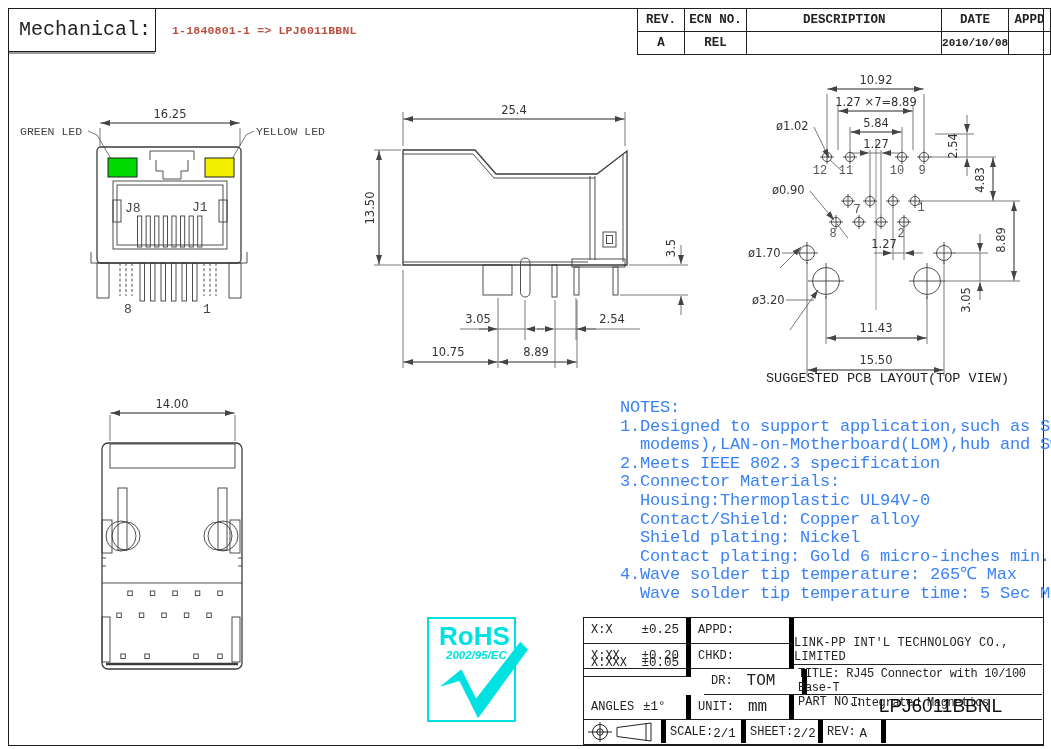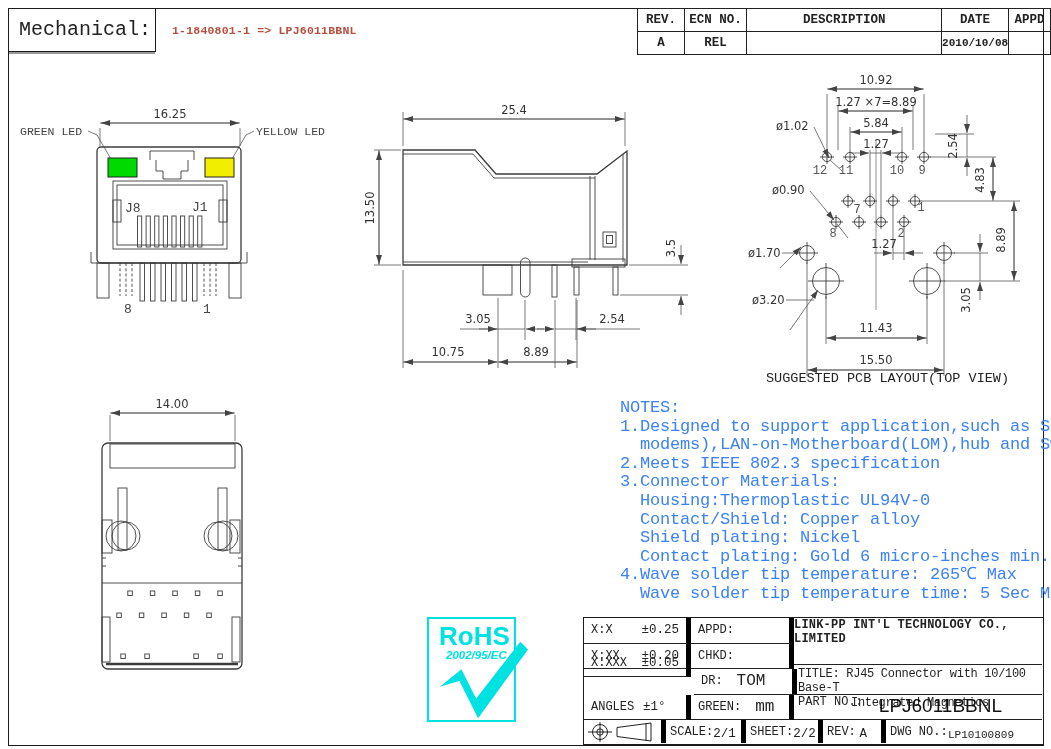--- a/index.html
+++ b/index.html
@@ -45,22 +45,22 @@
           box-sizing:border-box;background:#fff;}
   #tblock .cell{position:absolute;box-sizing:border-box;font-family:"Liberation Mono",monospace;
           font-size:12px;color:#222;}
   #tblock .br{border-right:5px solid #000000;}
   #tblock .bb{border-bottom:1px solid #222;}
   .tol{display:flex;align-items:center;padding:0 7px;}
   .tol .lab{width:52px;}
   .tol .val{font-size:12.5px;}
   .apr{display:flex;align-items:center;padding:0 7px;gap:14px;}
   .apr .val{font-size:16px;}
-  #c-company{display:flex;align-items:flex-start;justify-content:center;
-       font-family:"Liberation Sans",sans-serif;font-weight:700;font-size:11.5px;letter-spacing:.2px;}
+  #c-company{display:flex;align-items:flex-end;justify-content:center;
+       font-family:"Liberation Sans",sans-serif;font-weight:400;font-size:11.5px;letter-spacing:.2px;}
   #c-title{font-size:11.5px;letter-spacing:-.3px;padding:2px 0 0 4px;}
   #c-title .t2{text-align:center;margin-top:1px;}
   #c-part{display:flex;align-items:flex-start;padding-left:4px;font-size:11px;}
   #c-part .val{font-family:Liberation Sans, sans-serif;font-size:19px;color:#111;margin-left:16px;}
   .brow{display:flex;align-items:center;padding:0 4px;font-size:11px;}
   .brow .val{margin-left:auto;margin-right:10px;font-size:12.5px;align-self:flex-end;padding-bottom:2px;}
 </style>
 </head>
 <body>
 
@@ -467,26 +467,26 @@
       <span class="val">±1°</span>
     </div>
     <div class="cell br bb apr" style="left:107px;top:0;width:103px;height:25.5px">
       <span>APPD:</span>
       <span class="val"></span>
     </div>
     <div class="cell br bb apr" style="left:107px;top:25.5px;width:103px;height:25.5px">
       <span>CHKD:</span>
       <span class="val"></span>
     </div>
-    <div class="cell br bb apr" style="left:110px;top:51px;width:103px;height:25.5px">
+    <div class="cell br bb apr" style="left:120px;top:51px;width:103px;height:25.5px">
       <span>DR:</span>
       <span class="val">TOM</span>
     </div>
     <div class="cell br bb apr" style="left:107px;top:76.5px;width:103px;height:25.5px">
-      <span>GREEN:</span>
+      <span>UNIT:</span>
       <span class="val">mm</span>
     </div>
     <div class="cell bb" id="c-company" style="left:210px;top:0;width:248px;height:47px">
       <span>LINK-PP INT'L TECHNOLOGY CO., LIMITED</span>
     </div>
     <div class="cell bb" id="c-title" style="left:210px;top:47px;width:248px;height:29.5px">
       <span>TITLE:</span>
       <span>RJ45 Connector with 10/100 Base-T</span>
       <div class="t2">Integrated Magnetics</div>
     </div>
@@ -509,18 +509,14 @@
       <span class="val">2/1</span>
     </div>
     <div class="cell br brow" style="left:162px;top:102px;width:77px;height:23px">
       <span>SHEET:</span>
       <span class="val">2/2</span>
     </div>
     <div class="cell br brow" style="left:239px;top:102px;width:63px;height:23px">
       <span>REV:</span>
       <span class="val">A</span>
     </div>
-    <div class="cell brow" style="left:302px;top:102px;width:156px;height:23px">
-      <span>DWG NO.:</span>
-      <span class="val" style="font-size:11px;margin-right:24px">LP10100809</span>
-    </div>
   </div>
 </div>
 
 </body></html>

